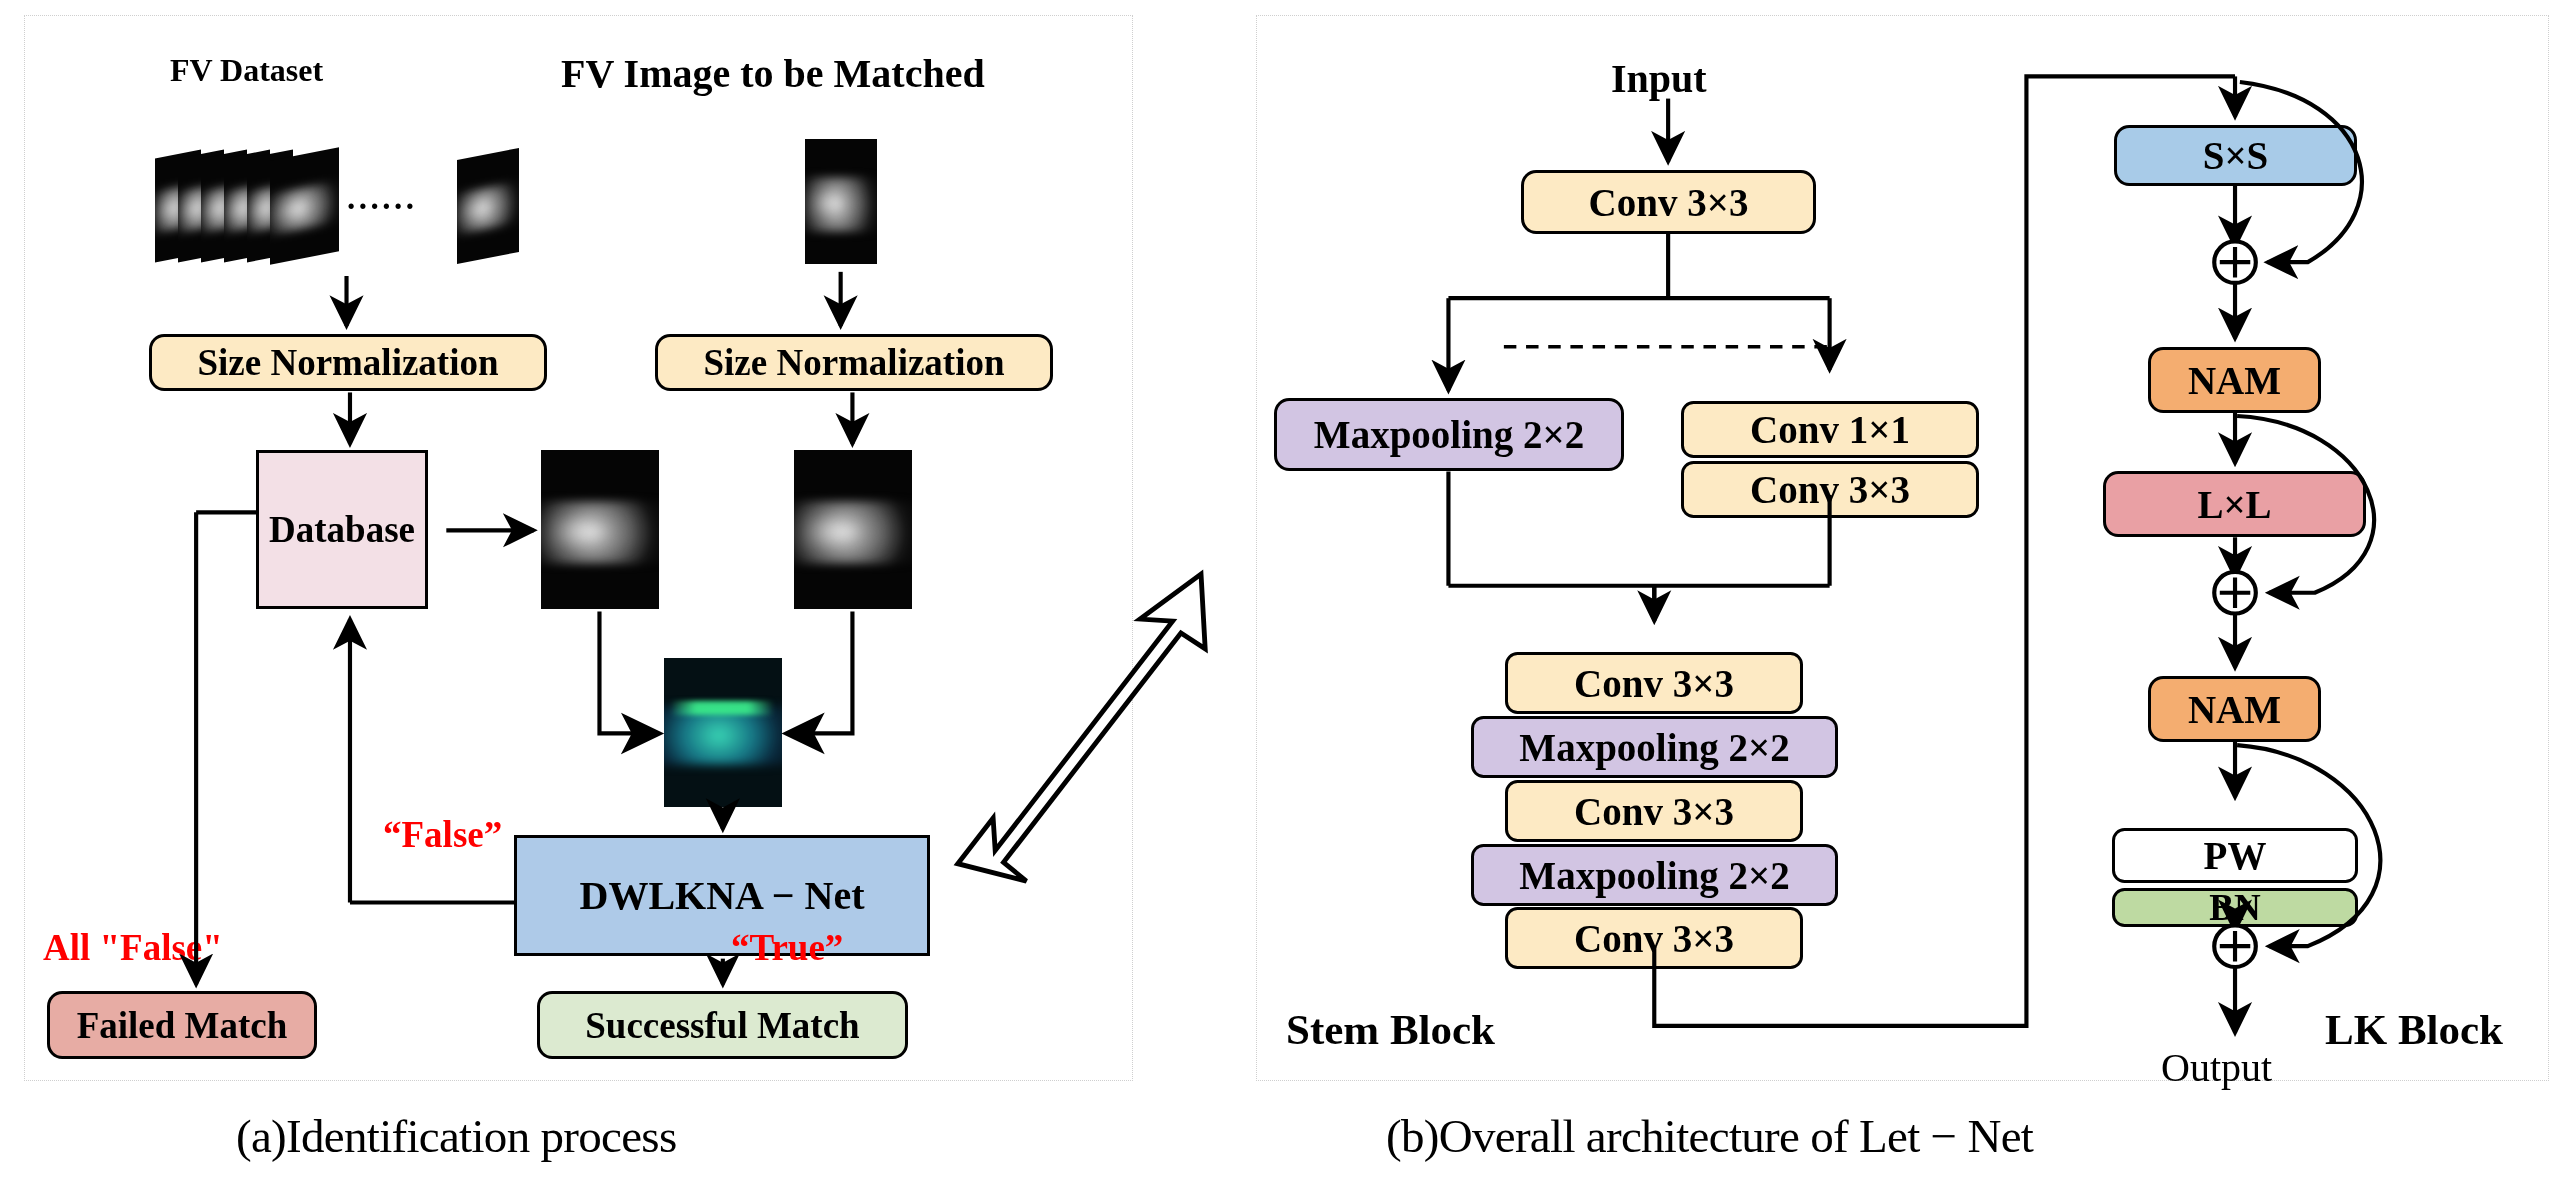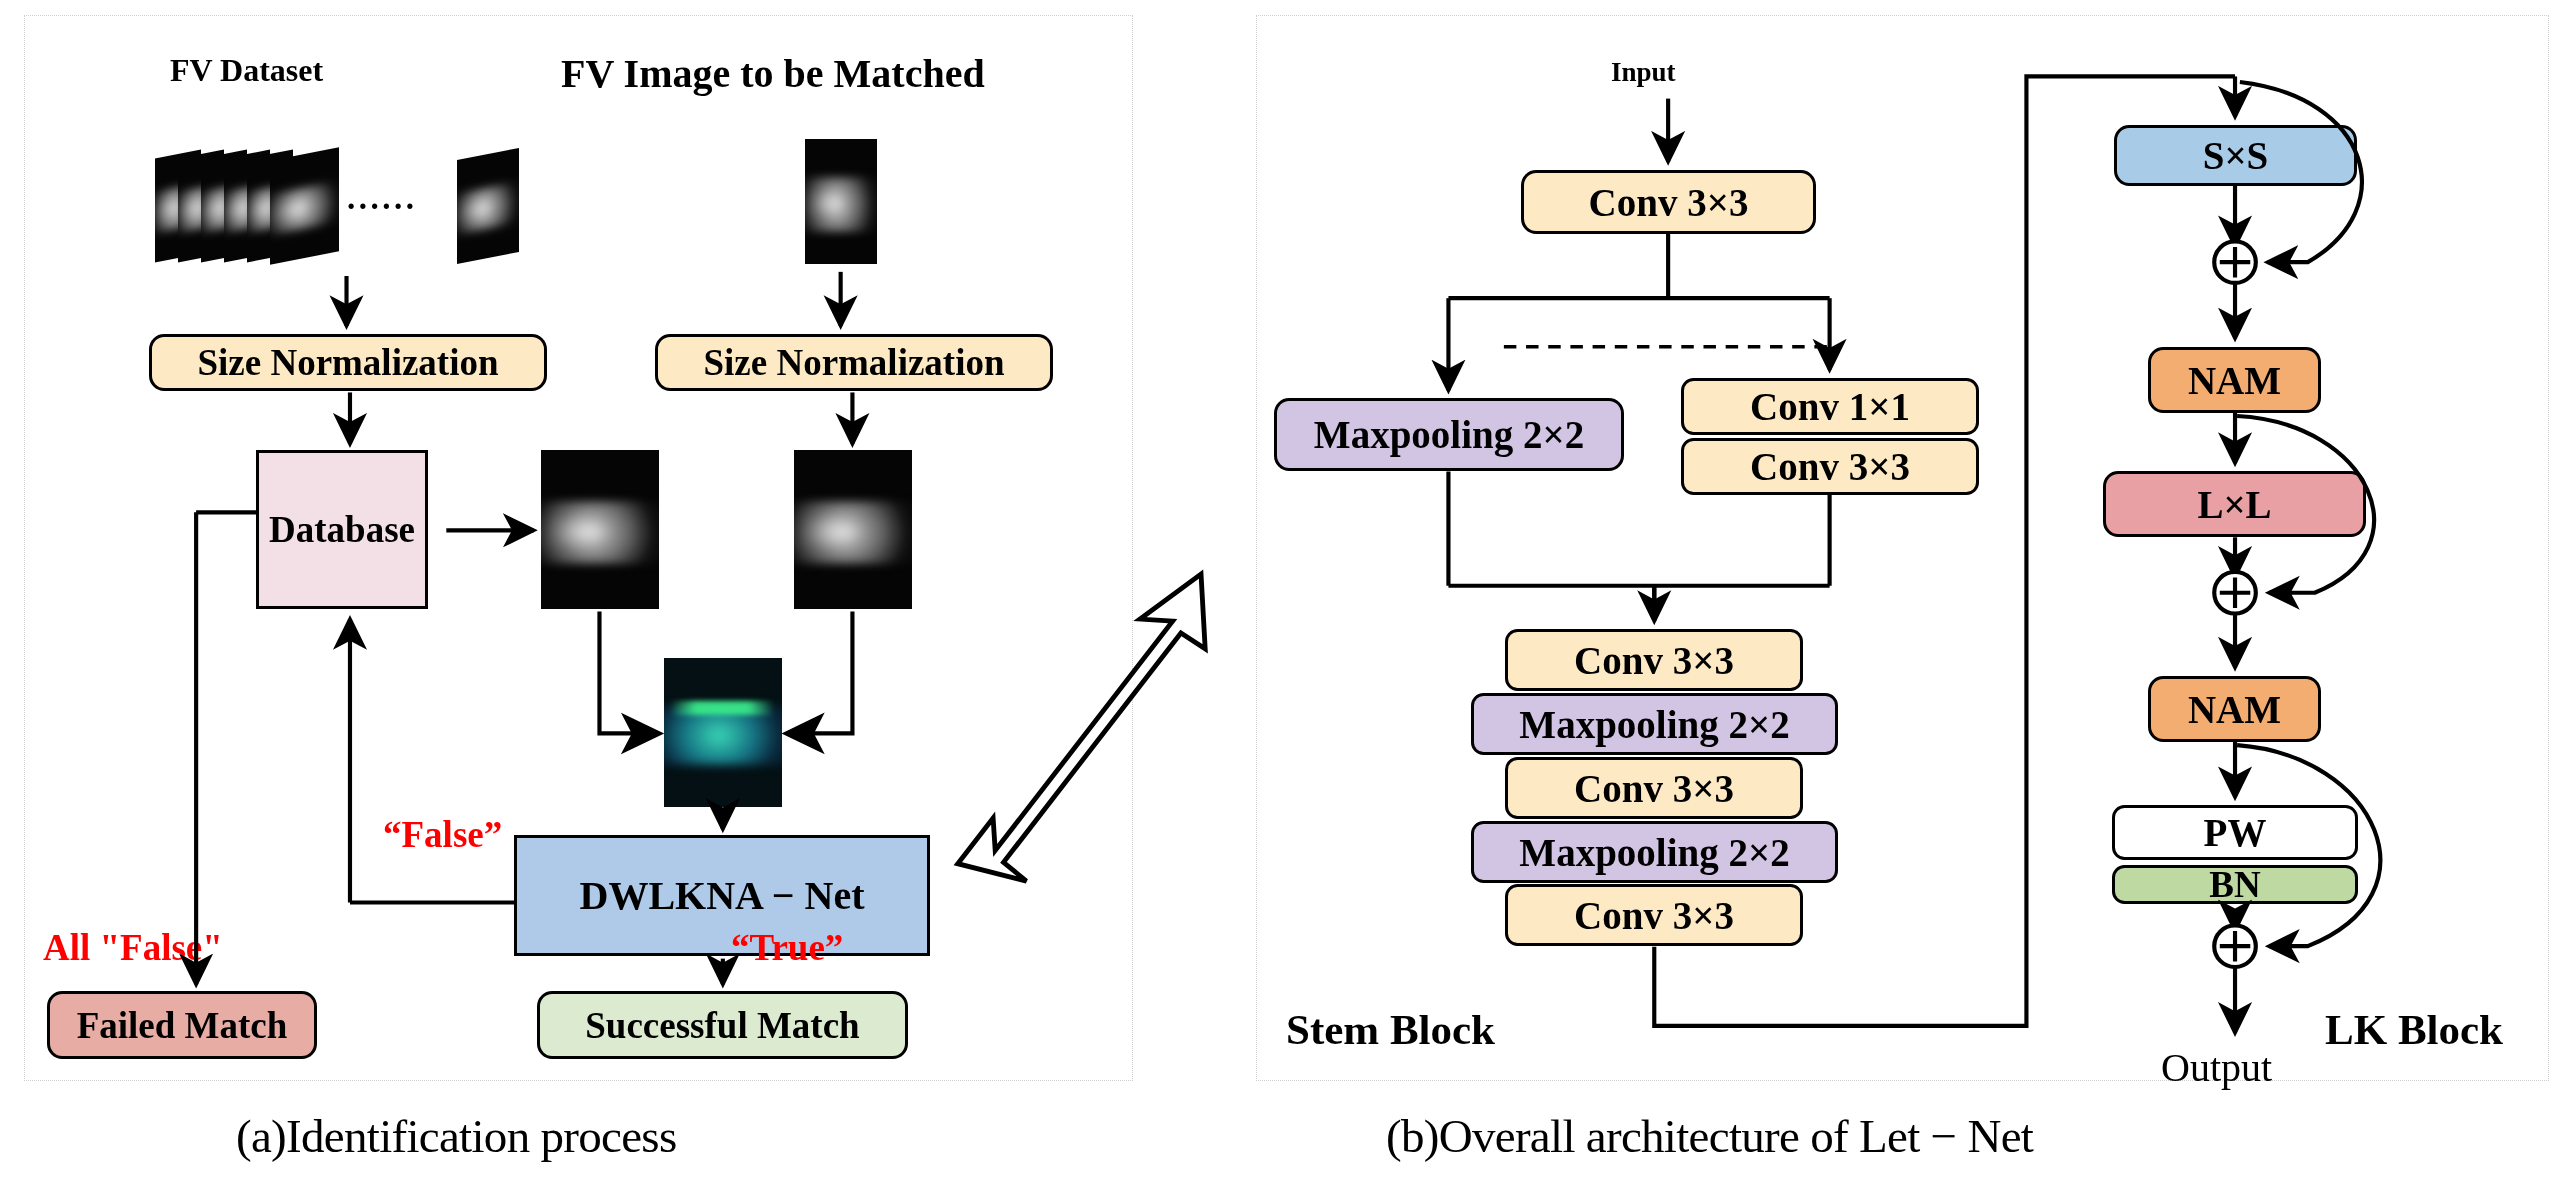--- a/index.html
+++ b/index.html
@@ -12,21 +12,21 @@
 
   .caption{position:absolute;font-size:47px;font-family:"Liberation Serif",serif;
            color:#000;white-space:nowrap;letter-spacing:-0.7px;margin-left:28px;}
 
   
   .box{position:absolute;box-sizing:border-box;border:3.5px solid #000;border-radius:15.2px;
        display:flex;align-items:center;justify-content:center;text-align:center;
        font-weight:bold;color:#000;font-family:"Liberation Serif",serif;
        white-space:nowrap;line-height:1;}
   .box.sq{border-radius:0;}
-  .box.stack{border-radius:12.5px;}
+  .box.stack{border-radius:12.5px;margin-top:23px;}
 
   .lbl{position:absolute;font-family:"Liberation Serif",serif;font-weight:bold;
        color:#000;white-space:nowrap;line-height:1;}
   .lbl.red{color:#ff0000;}
 
   
   .fv{position:absolute;background:#050505;overflow:hidden;}
   .fv::before{content:"";position:absolute;left:-10%;top:32%;width:120%;height:40%;
      background:radial-gradient(ellipse 60% 120% at 45% 50%, rgba(225,225,225,.95) 0%,
                 rgba(150,150,150,.65) 42%, rgba(60,60,60,.18) 72%, rgba(0,0,0,0) 100%);
@@ -97,21 +97,21 @@
   <div class="box" id="success-box" style="left:537px;top:991px;width:371px;height:68px;background:#dcead0;font-size:37px;">
     <span>Successful Match</span>
   </div>
 
   <div class="lbl red" style="left:353px;top:816px;font-size:37px;padding-left:30px;">“False”</div>
   <div class="lbl red" style="left:43px;top:929px;font-size:37px;">All "False"</div>
   <div class="lbl red" style="left:731px;top:929px;font-size:37px;">“True”</div>
 
   <div class="caption" style="left:208px;top:1109px;">(a)Identification process</div>
 
-  <div class="lbl" style="left:1611px;top:59px;font-size:27px;">Input</div>
+  <div class="lbl" style="left:1611px;top:59px;font-size:40px;">Input</div>
 
   <div class="box" id="stem-head" style="left:1521px;top:170px;width:295px;height:64px;background:#fdeac4;font-size:39px;">
     <span>Conv 3×3</span>
   </div>
 
   <div class="box" id="stem-pool" style="left:1274px;top:398px;width:350px;height:73px;background:#d2c5e3;font-size:39px;">
     <span>Maxpooling 2×2</span>
   </div>
 
   <div class="box stack" id="stem-c11" style="left:1681px;top:378px;width:298px;height:57px;background:#fdeac4;font-size:39px;">

